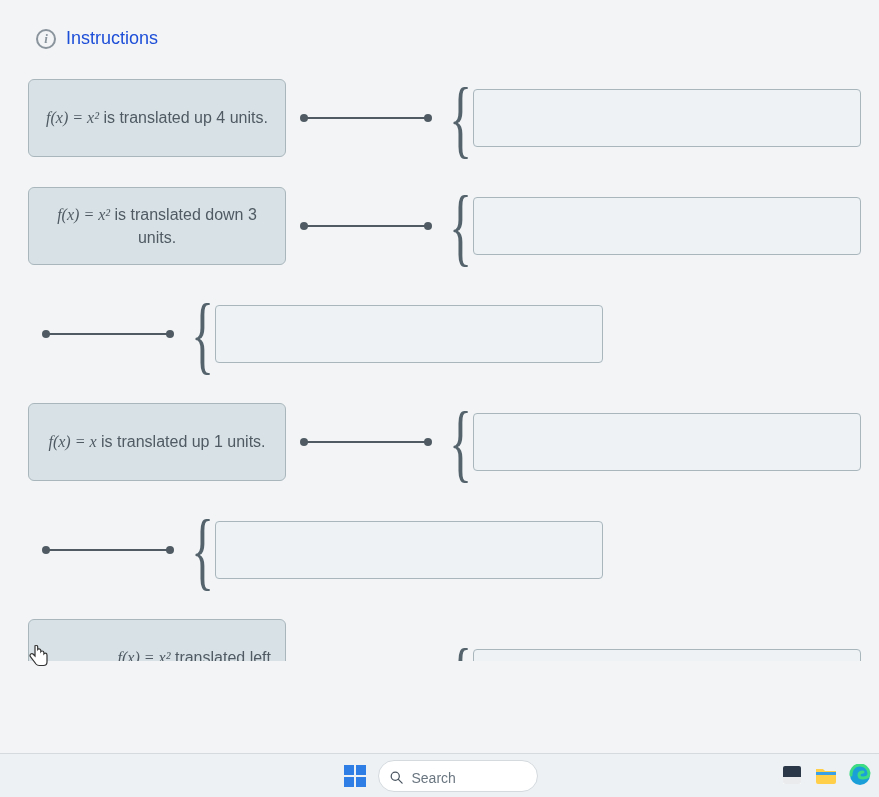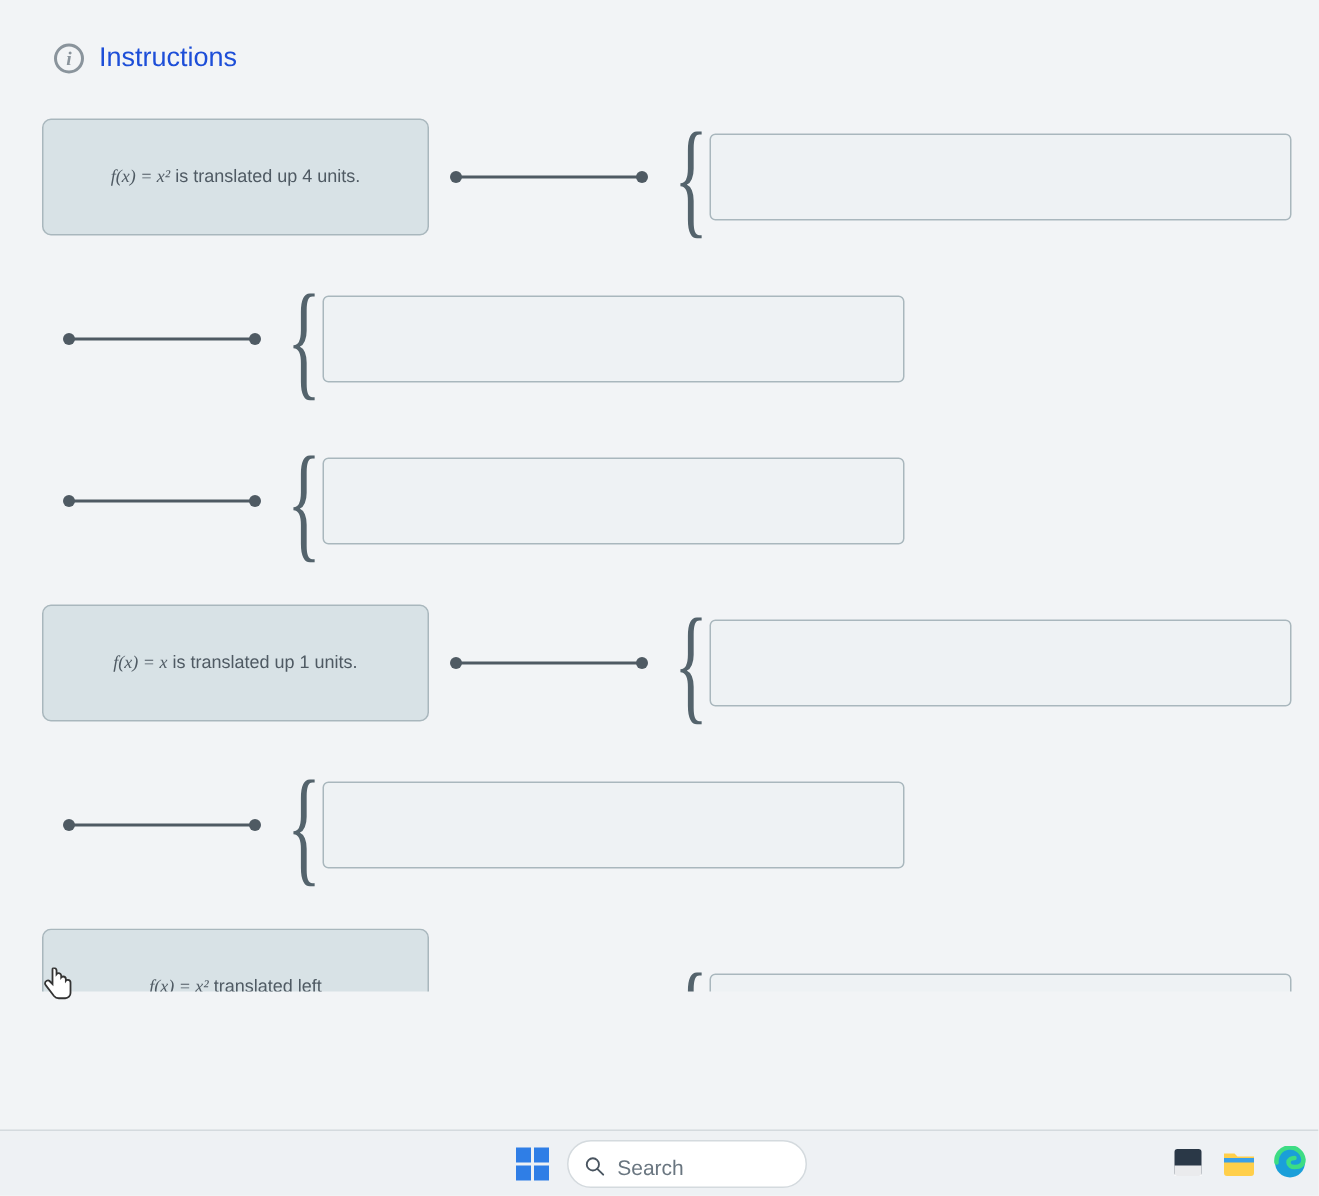--- a/index.html
+++ b/index.html
@@ -45,21 +45,21 @@
     width: 258px;
     height: 78px;
     background: #d8e2e6;
     border: 1px solid #a9b7bd;
     border-radius: 6px;
     display: flex;
     align-items: center;
     justify-content: center;
     text-align: center;
     padding: 8px 14px;
-    font-size: 12px;
+    font-size: 16px;
     color: #4f5a63;
     line-height: 1.45;
   }
   .connector {
     width: 160px;
     height: 2px;
     position: relative;
     display: flex;
     align-items: center;
     justify-content: center;
@@ -93,21 +93,21 @@
   .answer-slot {
     flex: 1;
     max-width: 388px;
     height: 58px;
     background: #eef2f4;
     border: 1px solid #a9b7bd;
     border-radius: 4px;
     margin-right: 10px;
   }
   .partial-row { height: 42px; overflow: hidden; align-items: flex-start; }
-  .partial-row .prompt-card { height: 78px; }
+  .partial-row .prompt-card { height: 78px; justify-content: flex-end; }
   .partial-row .brace { line-height: 120px; }
   .partial-row .answer-slot { margin-top: 30px; height: 58px; }
 
   
   .taskbar {
     position: absolute;
     left: 0; right: 0; bottom: 0;
     height: 44px;
     background: #eef1f4;
     border-top: 1px solid #d4dade;
@@ -173,20 +173,23 @@
         <span><span class="mathfx">f(x) = x²</span><span> is translated up 4 units.</span></span>
       </div>
       <div class="connector">
           <div class="connector-line"></div>
         </div>
       <div class="brace">{</div>
       <div class="answer-slot"></div>
     </div>
 
     <div class="match-row">
+      <div class="prompt-card">
+        <span><span class="mathfx">f(x) = x²</span><span> is translated down 3 units.</span></span>
+      </div>
       <div class="connector">
           <div class="connector-line"></div>
         </div>
       <div class="brace">{</div>
       <div class="answer-slot"></div>
     </div>
 
     <div class="match-row">
       <div class="connector">
           <div class="connector-line"></div>

